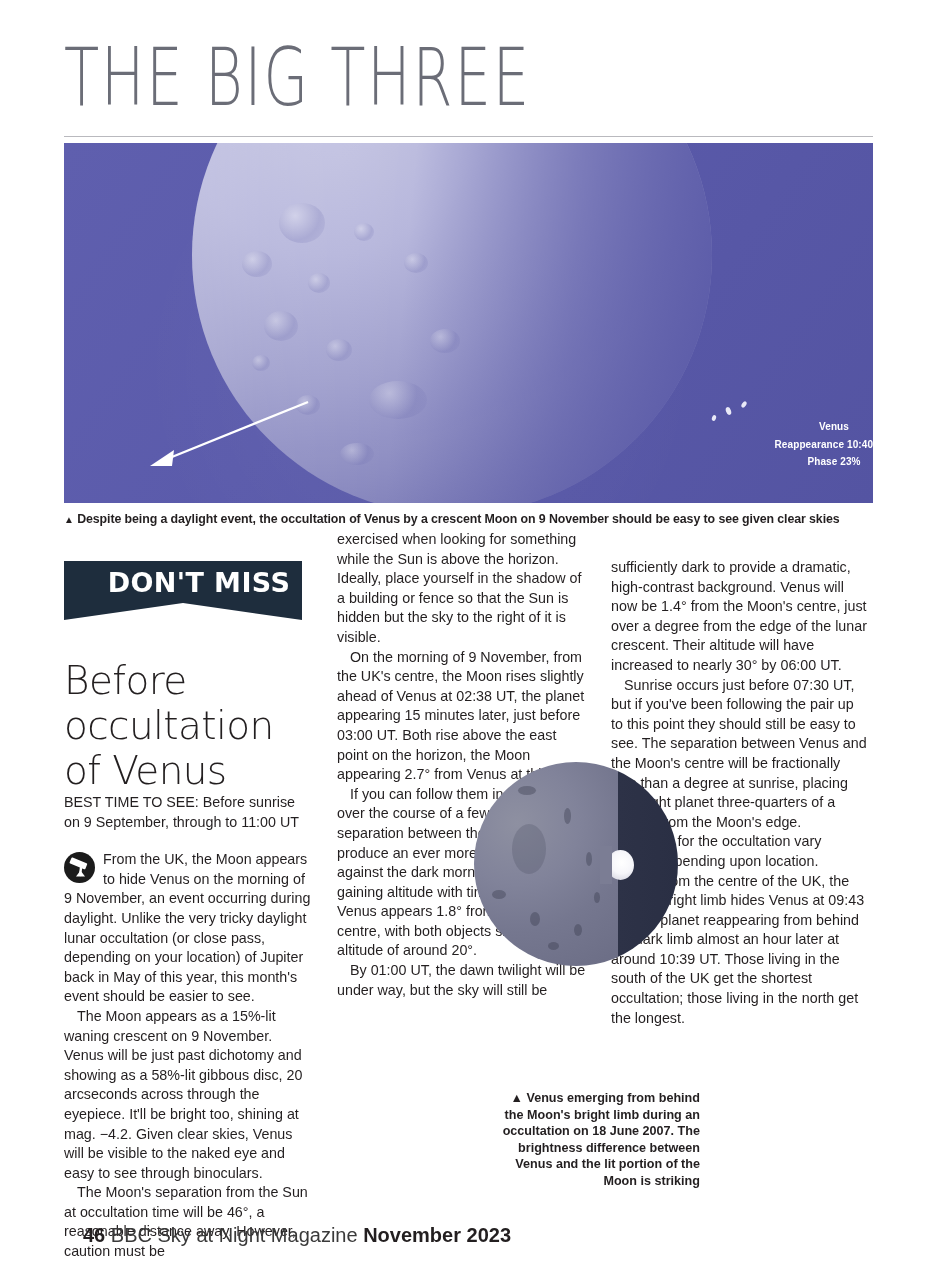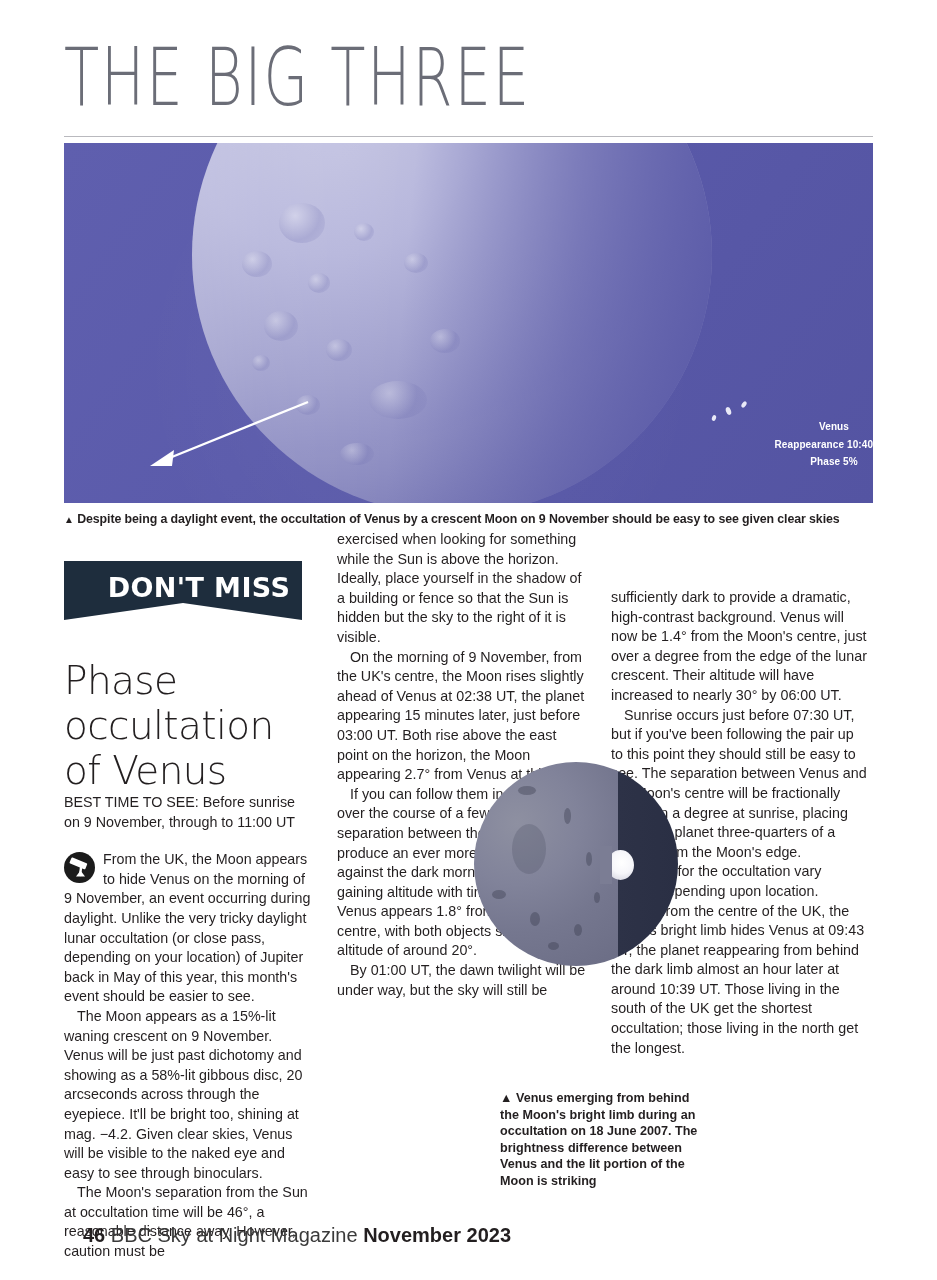--- a/index.html
+++ b/index.html
@@ -76,21 +76,21 @@
     position:absolute; left:64px; top:512px; width:809px;
     font-size:12.4px; font-weight:bold; color:#231f20; letter-spacing:-0.1px;
     white-space:nowrap;
   }
   #hero-caption .tri { font-size:10px; }
 
   
   #dontmiss-wrap { position:absolute; left:64px; top:561px; width:238px; height:60px; }
   #dontmiss-bar {
     width:238px; height:42px; background:#1e2d3d;
-    display:flex; align-items:flex-end; justify-content:center;padding-left:32px;
+    display:flex; align-items:center; justify-content:center;padding-left:32px;
   }
   #dontmiss-text {
     color:#fff; font-weight:bold; font-size:27px; letter-spacing:0.4px;
     font-family:"DejaVu Sans", sans-serif;
   }
   #dontmiss-notch {
     width:0; height:0; margin-left:0;
     border-left:119px solid #1e2d3d; border-right:119px solid #1e2d3d;
     border-bottom:17px solid transparent;
   }
@@ -102,21 +102,21 @@
     font-family:"DejaVu Sans", sans-serif; letter-spacing:-0.6px;
   }
 
   
   .col { position:absolute; font-size:14.3px; line-height:19.6px; color:#231f20; }
   .col p { margin:0; }
   .col p.ind { text-indent:13px; }
 
   #col1 { left:64px; top:793px; width:250px; }
   #col2 { left:337px; top:530px; width:250px; }
-  #col3 { left:611px; top:588px; width:257px; }
+  #col3 { left:611px; top:558px; width:257px; }
 
   #best-time { font-size:14.3px; line-height:19.6px; margin-bottom:18px; }
   #best-time b { font-weight:normal; }
 
   #scope-icon {
     float:left; width:31px; height:31px; border-radius:50%;
     background:#1b1b1b; margin:2px 8px 0 0; position:relative;
   }
   #scope-icon svg { position:absolute; left:4px; top:4px; }
 
@@ -145,21 +145,21 @@
     background:#7b7d94;
   }
 
   
   .wrap-left  { float:right; width:0; height:0; }
   .wrap-right { float:left;  width:0; height:0; }
 
   #inset-caption {
     position:absolute; left:500px; top:1090px; width:200px;
     font-size:12.6px; line-height:16.6px; font-weight:bold;
-    text-align:left; color:#231f20;
+    text-align:right; color:#231f20;
   }
 
   
   #footer {
     position:absolute; left:60px; top:1224px; font-size:20px; color:#231f20;
     white-space:nowrap;
     margin-left:23px;
   }
   #footer .b { font-weight:bold; }
   #footer .reg { font-weight:400; color:#3a3a3a; }
@@ -197,43 +197,43 @@
 
   <div class="venus-dot" style="left:648px;top:272px;width:4px;height:6px;transform:rotate(20deg);"></div>
   <div class="venus-dot" style="left:662px;top:264px;width:5px;height:8px;transform:rotate(-20deg);"></div>
   <div class="venus-dot" style="left:678px;top:258px;width:4px;height:7px;transform:rotate(35deg);"></div>
 
 
 
   <div class="hero-label" id="lbl-venus-re">
     <div>Venus</div>
     <div>Reappearance 10:40 UT*</div>
-    <div>Phase 5%</div>
+    <div>Phase 23%</div>
   </div>
 
 </div>
 
 <div id="hero-caption">
   <span class="tri">▲</span>
   <span>Despite being a daylight event, the occultation of Venus by a crescent Moon on 9 November should be easy to see given clear skies</span>
 </div>
 
 <div id="dontmiss-wrap">
   <div id="dontmiss-bar">
     <span id="dontmiss-text">DON'T MISS</span>
   </div>
   <div id="dontmiss-notch"></div>
 </div>
 
-<h1 id="headline">Phase occultation of Venus</h1>
+<h1 id="headline">Before occultation of Venus</h1>
 
 <div id="col1" class="col">
   <div id="best-time">
     <b>BEST TIME TO SEE:</b>
-    <span>Before sunrise on 9 November, through to 11:00 UT</span>
+    <span>Before sunrise on 9 September, through to 11:00 UT</span>
   </div>
   <div id="scope-icon">
     <svg width="23" height="23" viewBox="0 0 23 23">
       <rect x="2" y="4" width="17" height="6.5" rx="1" transform="rotate(22 10 7)" fill="#ffffff"></rect>
       <rect x="11.5" y="11" width="2.4" height="9" fill="#ffffff" transform="rotate(8 12 14)"></rect>
       <polygon points="8,20.5 17,20.5 12.5,14.5" fill="#ffffff"></polygon>
     </svg>
   </div>
   <p>From the UK, the Moon appears to hide Venus on the morning of 9 November, an event occurring during daylight. Unlike the very tricky daylight lunar occultation (or close pass, depending on your location) of Jupiter back in May of this year, this month's event should be easier to see.</p>
   <p class="ind">The Moon appears as a 15%-lit waning crescent on 9 November. Venus will be just past dichotomy and showing as a 58%-lit gibbous disc, 20 arcseconds across through the eyepiece. It'll be bright too, shining at mag. −4.2. Given clear skies, Venus will be visible to the naked eye and easy to see through binoculars.</p>

